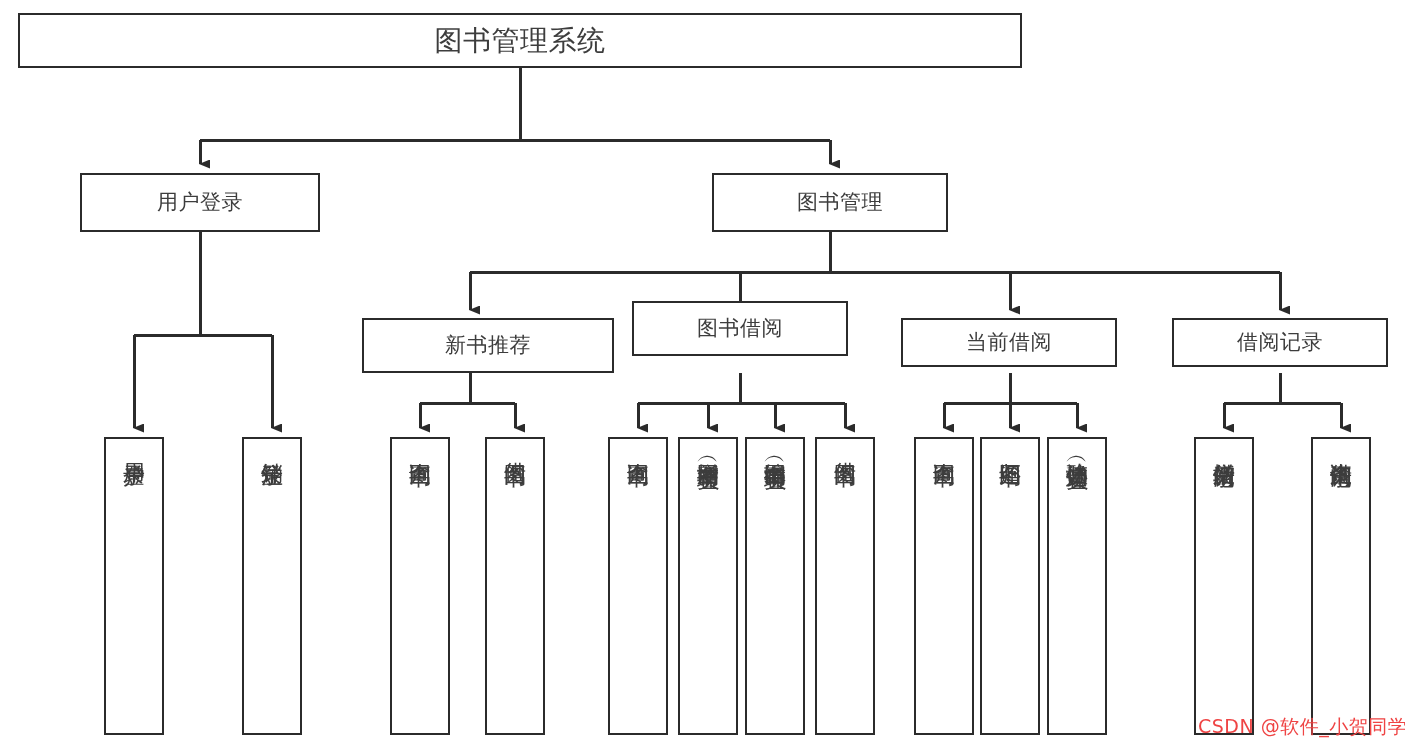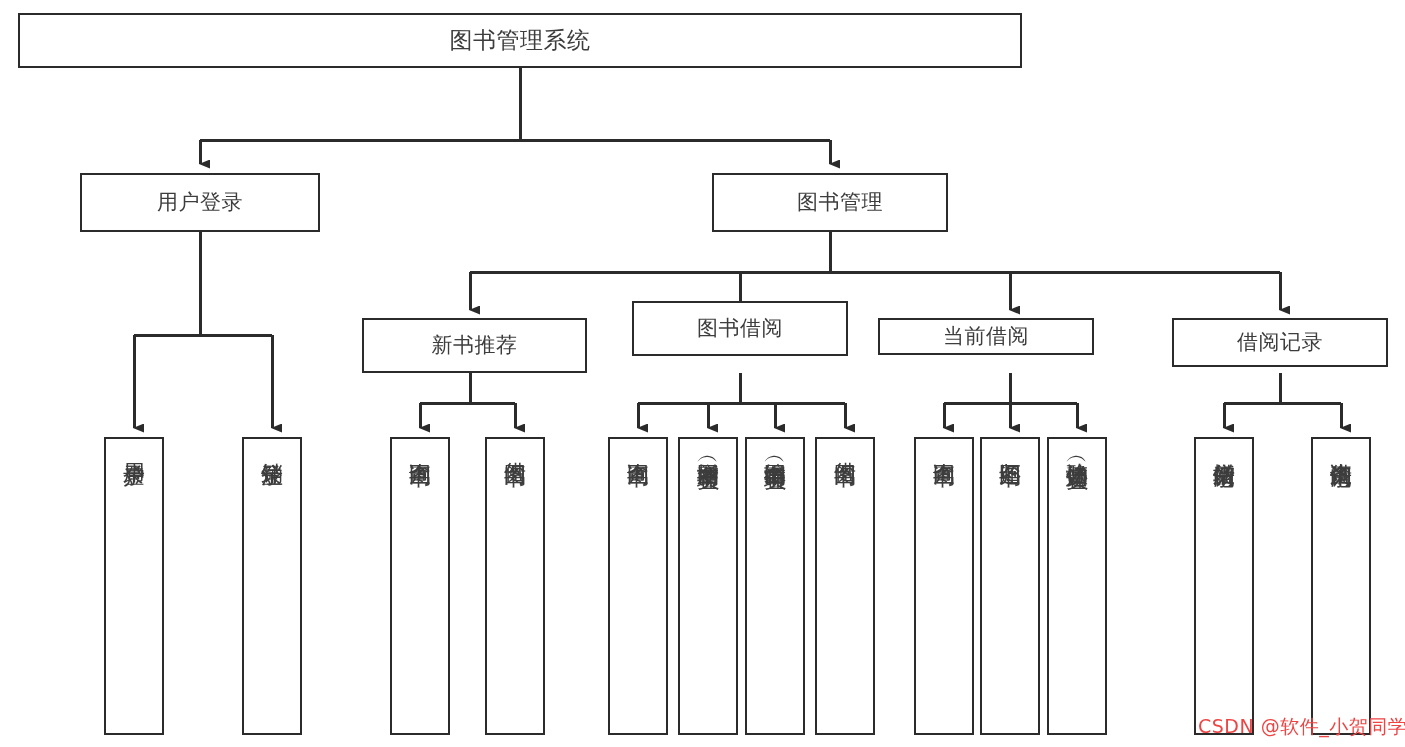--- a/index.html
+++ b/index.html
@@ -42,21 +42,21 @@
     text-align: center;
     line-height: 1.18;
     letter-spacing: 0.5px;
     color: #3d3d3d;
   }
   .node.horiz .label {
     writing-mode: horizontal-tb;
     font-size: 21px;
   }
   .node.root .label {
-    font-size: 23px;
+    font-size: 28px;
   }
   .node.vert {
     align-items: flex-start;
     justify-content: center;
     padding-top: 6px;
   }
   .node.vert .label {
     writing-mode: vertical-rl;
     text-orientation: upright;
     font-size: 22px;
@@ -135,27 +135,27 @@
     <span class="label">图书管理系统</span>
   </div>
 
   <div class="node horiz" style="left: 80px; top: 173px; width: 240px; height: 59px;">
     <span class="label">用户登录</span>
   </div>
   <div class="node horiz" style="left: 712px; top: 173px; width: 236px; height: 59px; padding-left: 20px;">
     <span class="label">图书管理</span>
   </div>
 
-  <div class="node horiz" style="left: 362px; top: 318px; width: 225px; height: 55px;">
+  <div class="node horiz" style="left: 362px; top: 318px; width: 252px; height: 55px;">
     <span class="label">新书推荐</span>
   </div>
   <div class="node horiz" style="left: 632px; top: 301px; width: 216px; height: 55px;">
     <span class="label">图书借阅</span>
   </div>
-  <div class="node horiz" style="left: 878px; top: 318px; width: 216px; height: 37px;">
+  <div class="node horiz" style="left: 901px; top: 318px; width: 216px; height: 49px;">
     <span class="label">当前借阅</span>
   </div>
   <div class="node horiz" style="left: 1172px; top: 318px; width: 216px; height: 49px;">
     <span class="label">借阅记录</span>
   </div>
 
   <div class="node vert" style="left: 104px; top: 437px; width: 60px; height: 298px;">
     <span class="label">用户登录</span>
   </div>
   <div class="node vert" style="left: 242px; top: 437px; width: 60px; height: 298px;">

